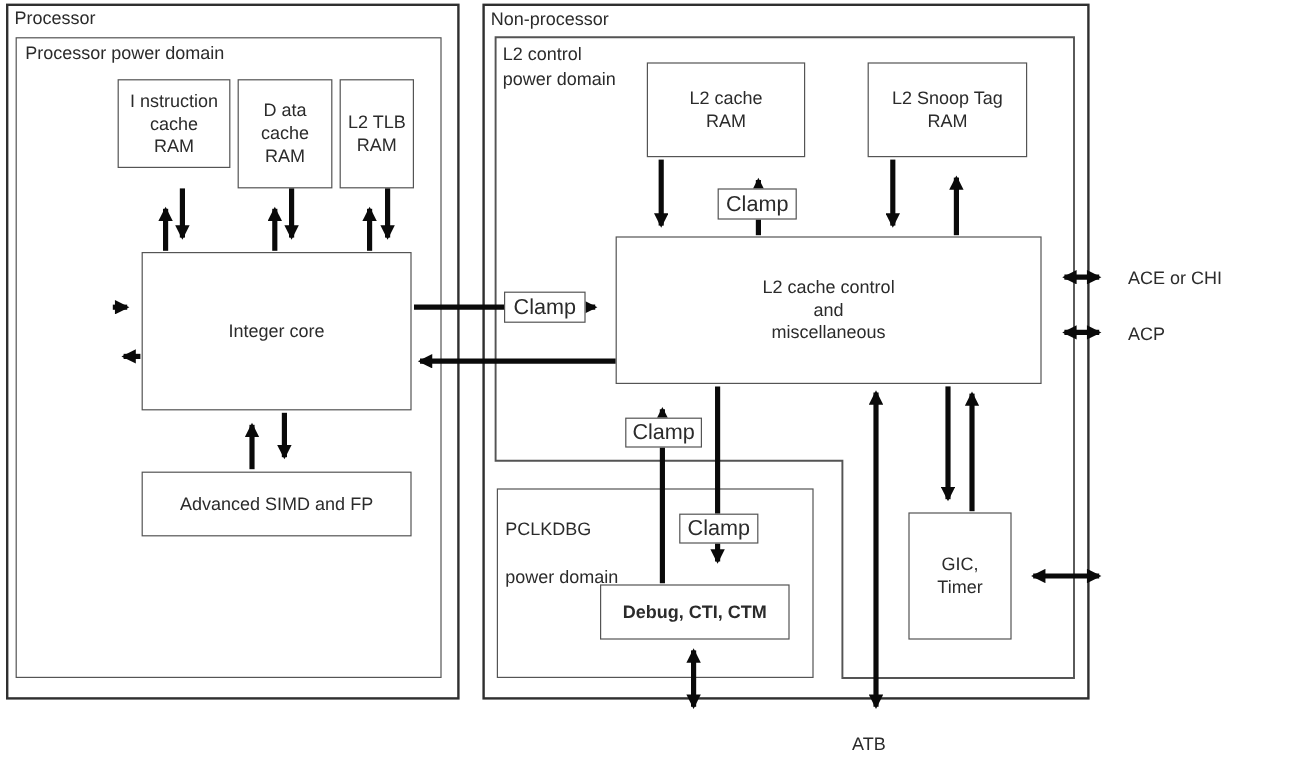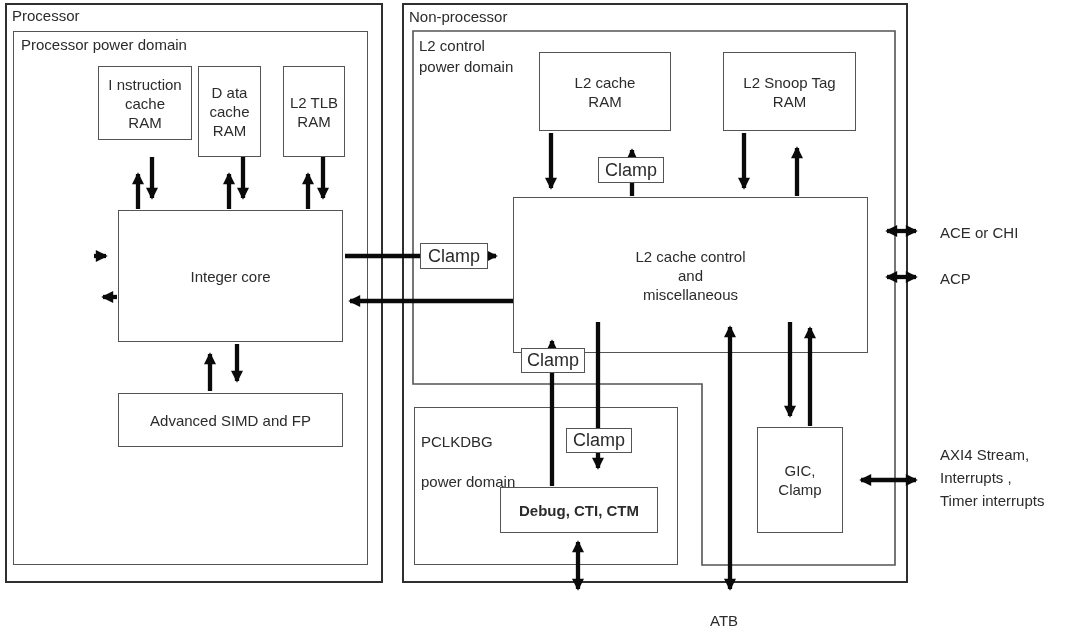--- a/index.html
+++ b/index.html
@@ -41,58 +41,55 @@
 
   <div class="box outer" style="left:5px;top:3px;width:378px;height:580px;"></div>
   <div class="lbl" style="left:12px;top:6px;">Processor</div>
 
   <div class="box" style="left:13px;top:31px;width:355px;height:534px;"></div>
   <div class="lbl" style="left:21px;top:35px;">Processor power domain</div>
 
   <div class="box" style="left:98px;top:66px;width:94px;height:74px;">I nstruction
 cache
 RAM</div>
-  <div class="box" style="left:198px;top:66px;width:63px;height:91px;">D ata
+  <div class="box" style="left:198px;top:66px;width:79px;height:91px;">D ata
 cache
 RAM</div>
   <div class="box" style="left:283px;top:66px;width:62px;height:91px;">L2 TLB
 RAM</div>
 
   <div class="box" style="left:118px;top:210px;width:225px;height:132px;">Integer core</div>
   <div class="box" style="left:118px;top:393px;width:225px;height:54px;">Advanced SIMD and FP</div>
 
   <div class="box outer" style="left:402px;top:3px;width:506px;height:580px;"></div>
   <div class="lbl" style="left:409px;top:7px;">Non-processor</div>
 
   <div class="lbl" style="left:419px;top:35px;line-height:21px;">L2 control
 power domain</div>
 
   <div class="box" style="left:539px;top:52px;width:132px;height:79px;">L2 cache
 RAM</div>
   <div class="box" style="left:703px;top:52px;width:133px;height:79px;margin-left:20px;">L2 Snoop Tag
 RAM</div>
-  <div class="box" style="left:513px;top:197px;width:355px;height:156px;">L2 cache control
+  <div class="box" style="left:513px;top:197px;width:355px;height:123px;">L2 cache control
 and
 miscellaneous</div>
 
   <div class="box" style="left:414px;top:407px;width:264px;height:158px;"></div>
   <div class="lbl" style="left:421px;top:412px;line-height:20px;">
     <div class="bold">PCLKDBG</div>
     <div>power domain</div>
   </div>
 
   <div class="box" style="left:500px;top:487px;width:158px;height:46px;font-weight:bold;">Debug, CTI, CTM</div>
   <div class="box" style="left:757px;top:427px;width:86px;height:106px;">GIC,
-Clamp</div>
+Timer</div>
 
   <div class="lbl" style="left:940px;top:223px;">ACE or CHI</div>
   <div class="lbl" style="left:940px;top:269px;">ACP</div>
-  <div class="lbl ext-lbl" style="left:940px;top:443px;">AXI4 Stream,
-Interrupts ,
-Timer interrupts</div>
   <div class="lbl" style="left:534px;top:611px;margin-top:48px;">APB, CTI</div>
   <div class="lbl" style="left:710px;top:611px;">ATB</div>
 
   <svg class="connectors" width="1080" height="635" viewBox="0 0 1080 635">
     <defs>
       <marker id="ah" viewBox="0 0 10 10" refX="8.5" refY="5" markerWidth="13" markerHeight="12" orient="auto-start-reverse" markerUnits="userSpaceOnUse">
         <path class="ah-fill" d="M0,0 L10,5 L0,10 z"></path>
       </marker>
     </defs>
 

